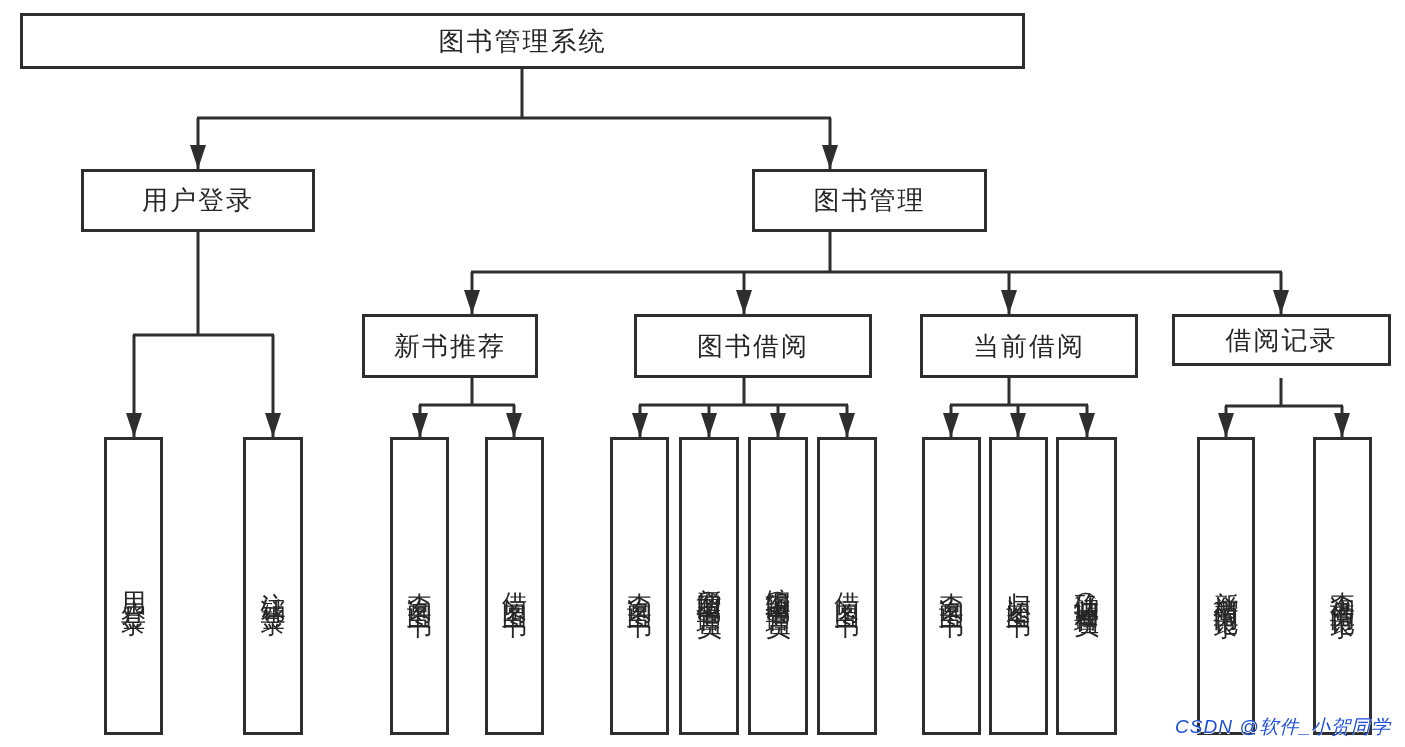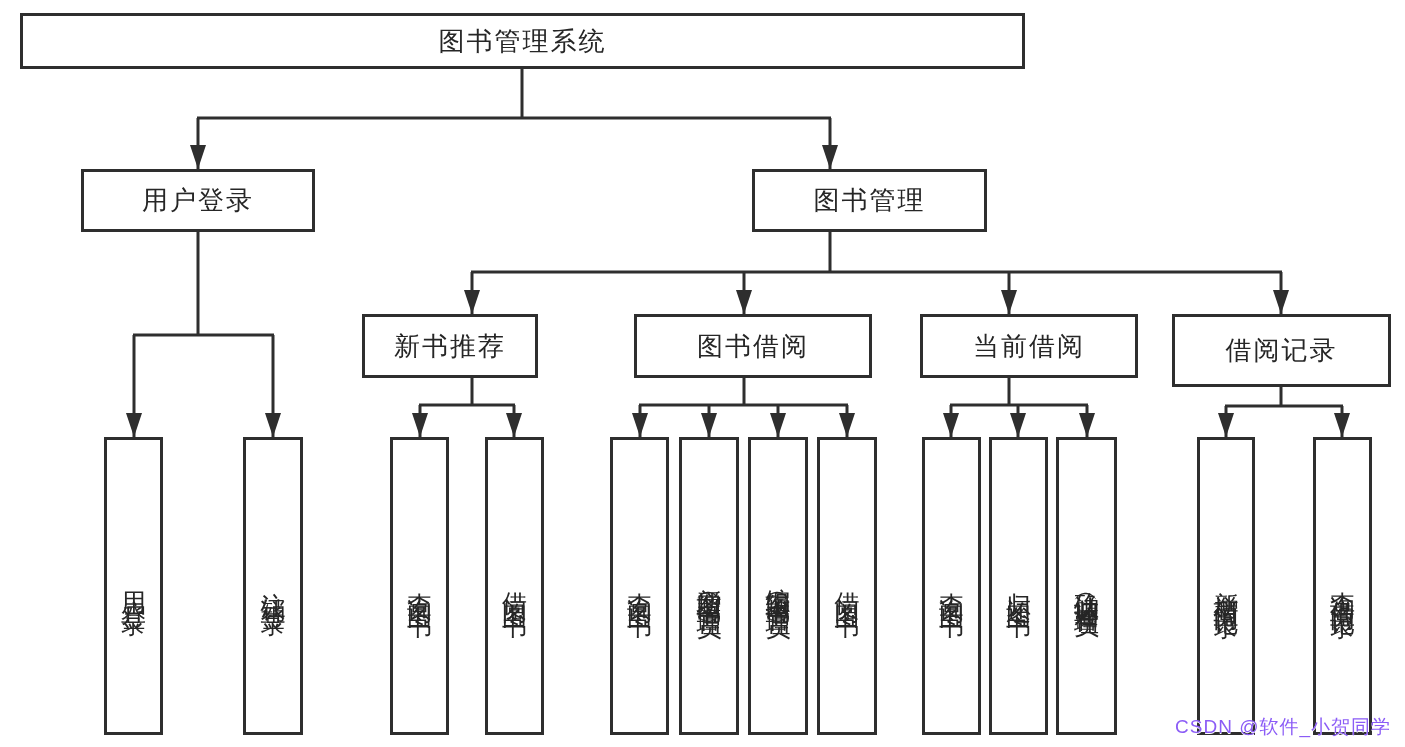--- a/index.html
+++ b/index.html
@@ -40,23 +40,24 @@
     letter-spacing: 7px;
     white-space: normal;
     line-height: 1.0;
   }
   .watermark {
     position: absolute;
     right: 14px;
     bottom: 7px;
     font-size: 19px;
     letter-spacing: 1px;
-    color: #8b5cf6;
+    color: #1d4ed8;
     text-shadow: 0 1px 0 #ffffff;
     z-index: 5;
+    font-style: italic;
   }
 </style>
 </head>
 <body>
 
 <div id="canvas">
 
   <svg id="connectors" viewBox="0 0 1405 747" xmlns="http://www.w3.org/2000/svg">
     <defs>
       <marker id="arrow" markerUnits="userSpaceOnUse" markerWidth="24" markerHeight="18" viewBox="0 0 24 18" refX="24" refY="9" orient="auto">
@@ -101,21 +102,21 @@
   </svg>
 
   <div class="box h-box" style="left:20px; top:13px; width:1005px; height:56px;">图书管理系统</div>
 
   <div class="box h-box" style="left:81px; top:169px; width:234px; height:63px;">用户登录</div>
   <div class="box h-box" style="left:712px; top:169px; width:235px; height:63px;margin-left:40px;">图书管理</div>
 
   <div class="box h-box" style="left:362px; top:314px; width:176px; height:64px;">新书推荐</div>
   <div class="box h-box" style="left:634px; top:314px; width:238px; height:64px;">图书借阅</div>
   <div class="box h-box" style="left:900px; top:314px; width:218px; height:64px;margin-left:20px;">当前借阅</div>
-  <div class="box h-box" style="left:1172px; top:314px; width:219px; height:73px;text-align:center;">借阅记录</div>
+  <div class="box h-box" style="left:1172px; top:314px; width:219px; height:52px;text-align:center;">借阅记录</div>
 
   <div class="box leaf" style="left:104px; top:437px; width:59px; height:298px;">用户登录</div>
   <div class="box leaf" style="left:243px; top:437px; width:60px; height:298px;">注销登录</div>
 
   <div class="box leaf" style="left:390px; top:437px; width:59px; height:298px;">查询图书</div>
   <div class="box leaf" style="left:485px; top:437px; width:59px; height:298px;">借阅图书</div>
 
   <div class="box leaf" style="left:610px; top:437px; width:59px; height:298px;">查询图书</div>
   <div class="box leaf" style="left:679px; top:437px; width:60px; height:298px; letter-spacing:4px;">新增图书（管理员）</div>
   <div class="box leaf" style="left:748px; top:437px; width:60px; height:298px; letter-spacing:4px;">编辑图书（管理员）</div>

